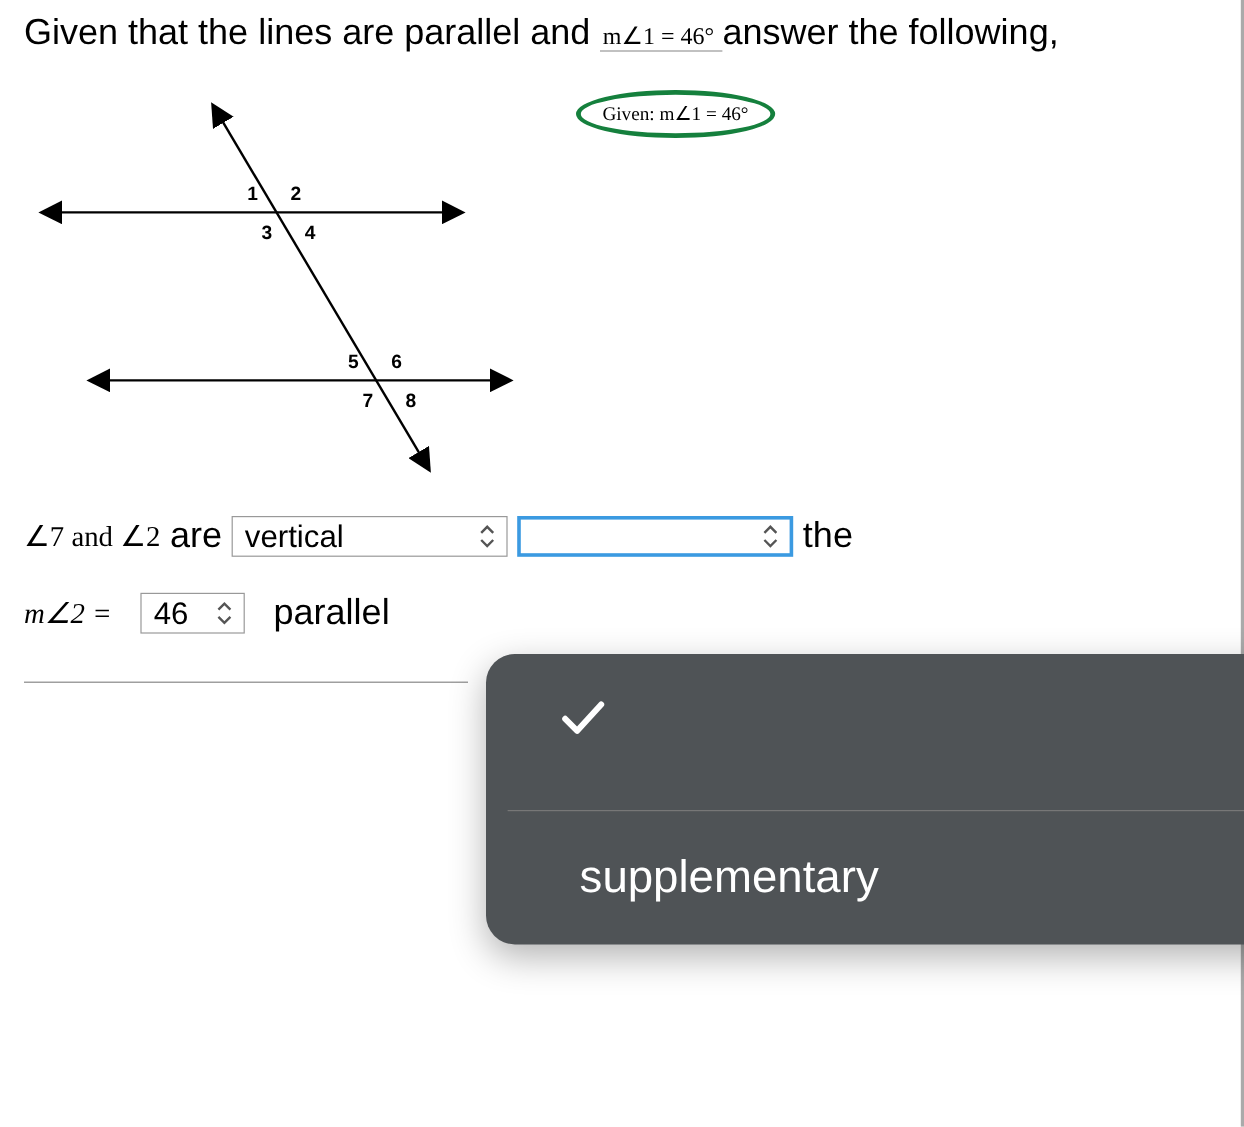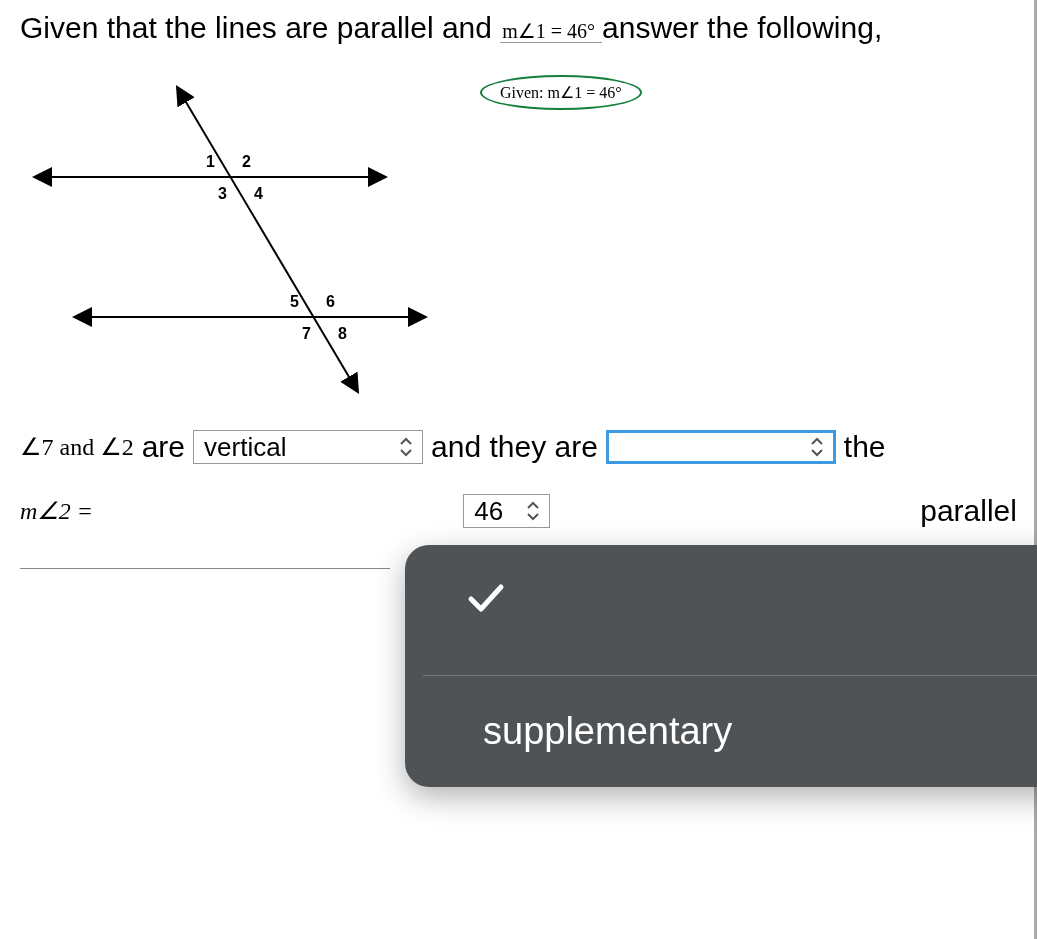--- a/index.html
+++ b/index.html
@@ -5,34 +5,34 @@
   html,body{margin:0;padding:0;background:#fff;font-family:Arial,Helvetica,sans-serif;color:#000;}
   .page{width:1037px;height:939px;position:relative;box-sizing:border-box;padding:8px 20px;}
   .right-border{position:absolute;top:0;right:0;width:3px;height:100%;background:#aaa;}
   .question{font-size:30px;line-height:1.3;}
   .inline-math{font-family:'Times New Roman',Times,serif;font-style:italic;font-size:20px;border-bottom:1px solid #999;padding:0 2px;}
   .inline-math .n{font-style:normal;}
   .diagram-row{display:flex;align-items:flex-start;margin-top:20px;}
   .diagram-svg{flex:0 0 auto;}
   .given-oval{margin-left:40px;margin-top:8px;}
   .given-oval-inner{
-    border:2px solid #15803d;border-radius:50%/50%;
+    border:4px solid #15803d;border-radius:50%/50%;
     padding:6px 18px;font-family:'Times New Roman',Times,serif;
     font-style:italic;font-size:16px;display:inline-block;
   }
   .given-oval-inner .n{font-style:normal;}
   .answer-row{display:flex;align-items:center;gap:8px;margin-top:33px;font-size:30px;flex-wrap:wrap;}
   .math{font-family:'Times New Roman',Times,serif;font-style:italic;font-size:24px;}
   .math .n{font-style:normal;}
   .select-box{position:relative;display:inline-flex;align-items:center;border:1px solid #999;background:#fff;height:34px;padding:0 46px 0 10px;font-size:26px;min-width:60px;box-sizing:border-box;}
   .select-box.wide{min-width:230px;}
   .select-box.focused{border:3px solid #3b9ae1;outline:none;}
   .chevrons{position:absolute;right:8px;top:50%;transform:translateY(-50%);}
   .chev-svg{display:block;}
-  .row2{display:flex;align-items:center;gap:24px;margin-top:30px;font-size:30px;justify-content:space-between;}
+  .row2{display:flex;align-items:center;gap:24px;margin-top:30px;font-size:30px;}
   .divider{border-top:1px solid #888;margin-top:40px;width:370px;}
   .dropdown-popup{
     position:absolute;left:405px;top:545px;width:702px;
     background:#4f5356;border-radius:24px;color:#fff;
     box-shadow:0 10px 30px rgba(0,0,0,0.3);overflow:hidden;padding-left:18px;
   }
   .dropdown-option{padding:34px 60px;font-size:38px;border-top:1px solid #777;position:relative;}
   .dropdown-option:first-child{border-top:none;}
   .dropdown-option.blank{height:70px;padding:30px 40px;}
   .check-icon{color:#fff;}
@@ -93,21 +93,20 @@
     <span> are</span>
     <div class="select-box wide">
       <span>vertical</span>
       <span class="chevrons">
         <svg class="chev-svg" width="16" height="22" viewBox="0 0 16 22">
             <path d="M3 8 L8 3 L13 8" fill="none" stroke="#555" stroke-width="2"></path>
             <path d="M3 14 L8 19 L13 14" fill="none" stroke="#555" stroke-width="2"></path>
           </svg>
       </span>
     </div>
-    <span>and they are</span>
     <div class="select-box wide focused">
       <span></span>
       <span class="chevrons">
         <svg class="chev-svg" width="16" height="22" viewBox="0 0 16 22">
             <path d="M3 8 L8 3 L13 8" fill="none" stroke="#555" stroke-width="2"></path>
             <path d="M3 14 L8 19 L13 14" fill="none" stroke="#555" stroke-width="2"></path>
           </svg>
       </span>
     </div>
     <span>the</span>

